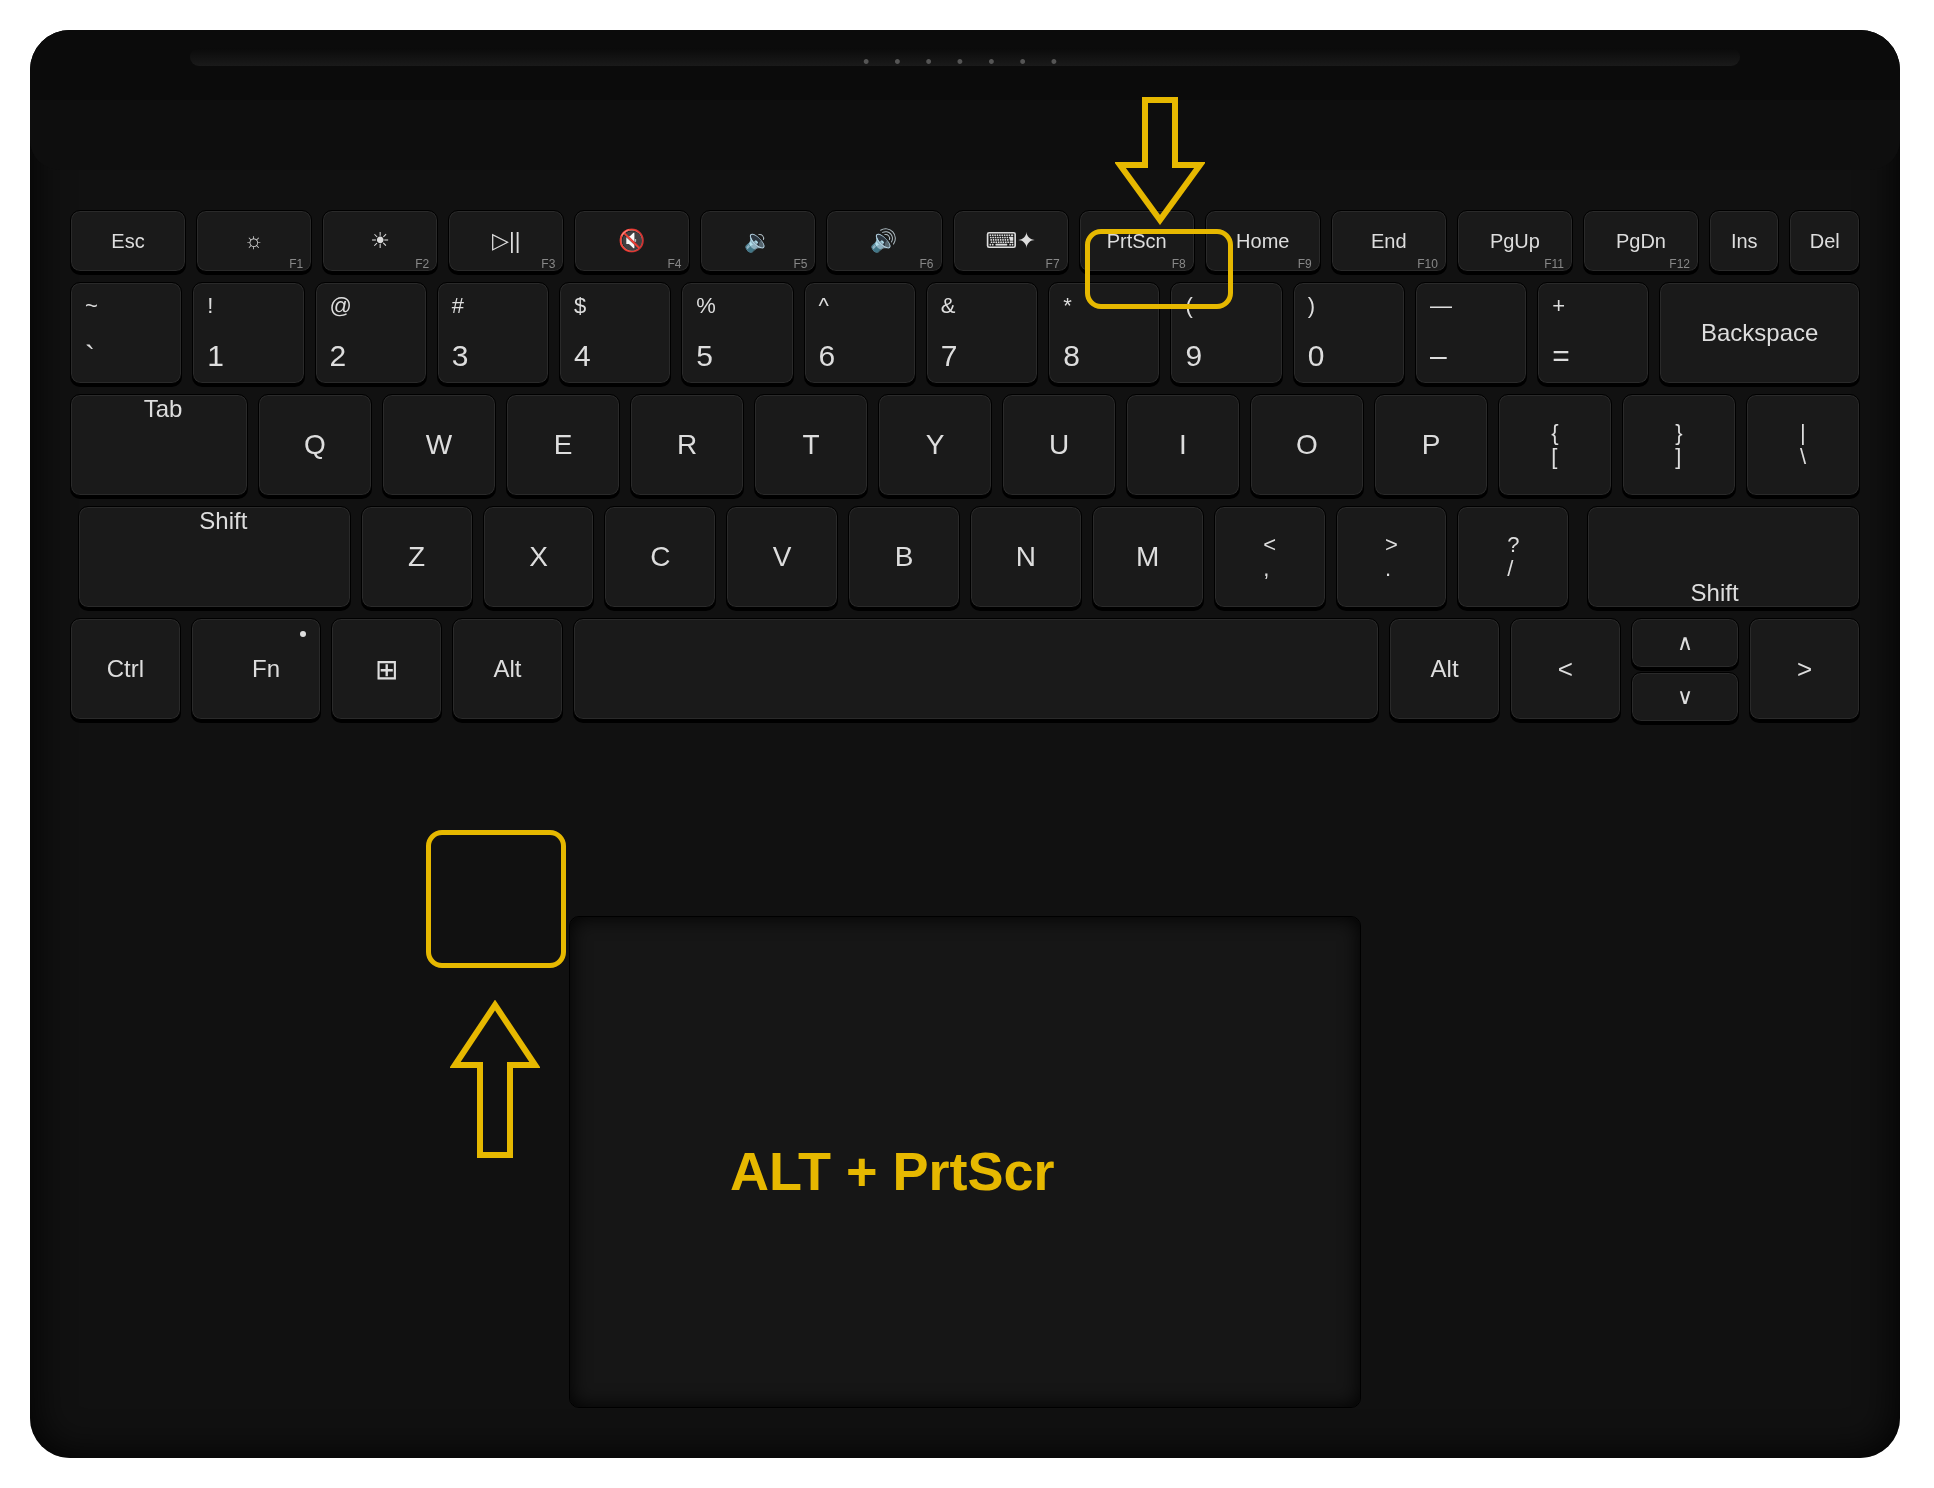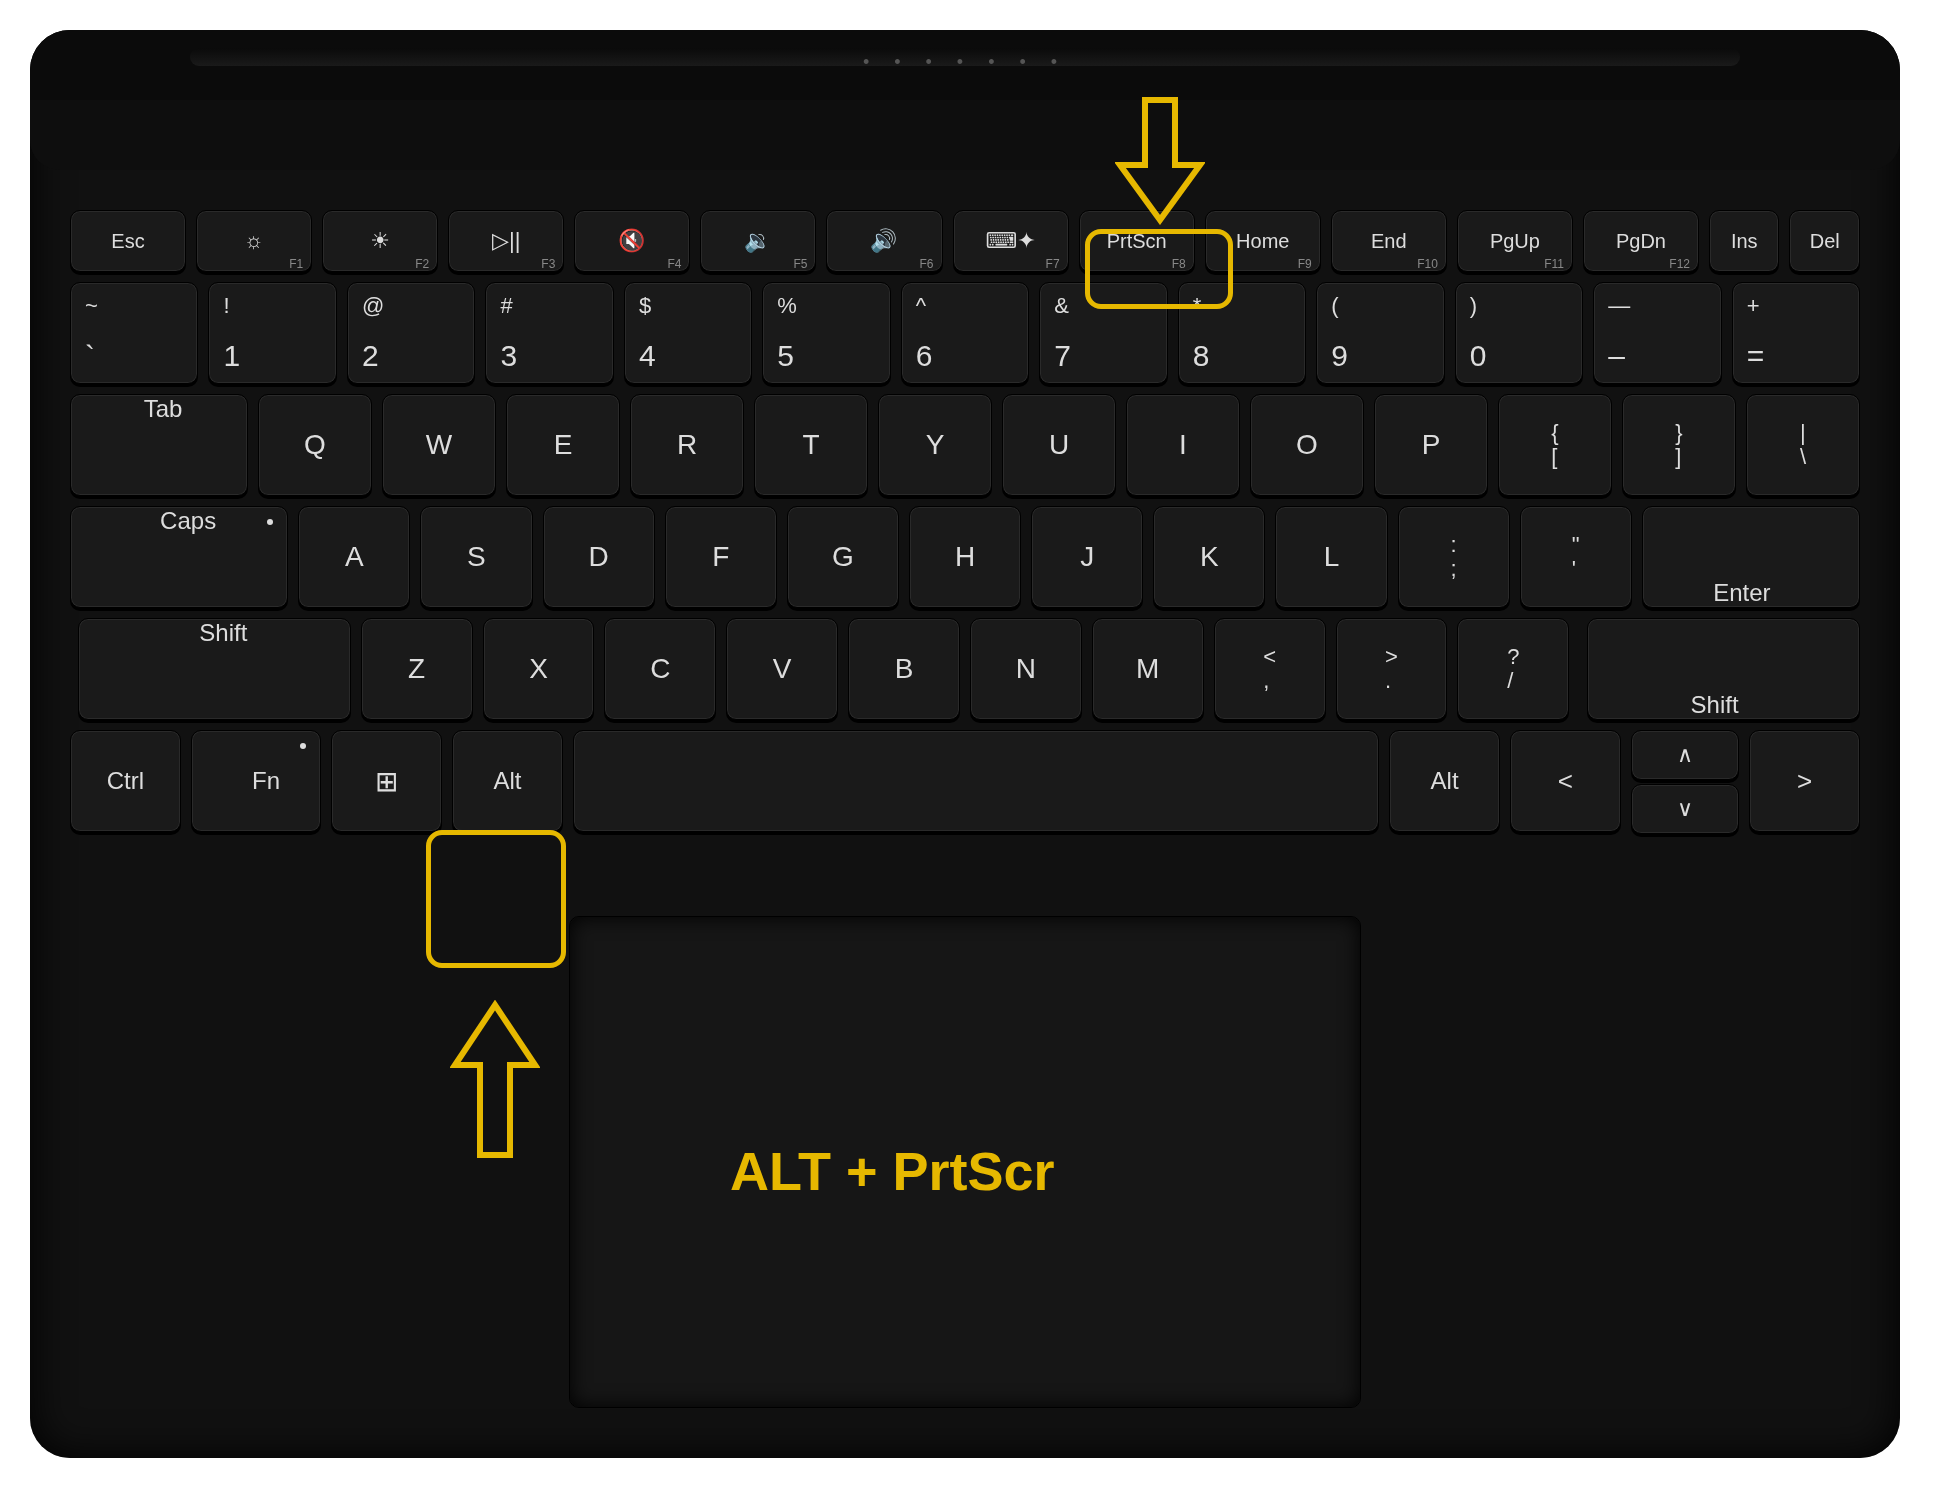--- a/index.html
+++ b/index.html
@@ -129,20 +129,21 @@
           <span class="bl">0</span>
         </div>
         <div class="key num">
           <span class="tl">—</span>
           <span class="bl">–</span>
         </div>
         <div class="key num">
           <span class="tl">+</span>
           <span class="bl">=</span>
         </div>
+        <div class="key wide2" style="font-size: 24px; justify-content: center;">Backspace</div>
       </div>
 
     <div class="row r" id="q-row">
         <div class="key wide1" style="font-size: 24px; justify-content: flex-start; padding-left: 8px;">Tab</div>
         <div class="key num">Q</div>
         <div class="key num">W</div>
         <div class="key num">E</div>
         <div class="key num">R</div>
         <div class="key num">T</div>
         <div class="key num">Y</div>
@@ -154,39 +155,20 @@
           <span class="tc">{<br>[</span>
         </div>
         <div class="key num">
           <span class="tc">}<br>]</span>
         </div>
         <div class="key num">
           <span class="tc">|<br>\</span>
         </div>
       </div>
 
-    <div class="row r" id="a-row">
-        <div class="key wide2" style="font-size: 24px; justify-content: flex-start; padding-left: 18px;">Caps<span class="ind"></span></div>
-        <div class="key num">A</div>
-        <div class="key num">S</div>
-        <div class="key num">D</div>
-        <div class="key num">F</div>
-        <div class="key num">G</div>
-        <div class="key num">H</div>
-        <div class="key num">J</div>
-        <div class="key num">K</div>
-        <div class="key num">L</div>
-        <div class="key num">
-          <span class="tc">:<br>;</span>
-        </div>
-        <div class="key num">
-          <span class="tc">"<br>'</span>
-        </div>
-        <div class="key wide2" style="font-size: 24px; justify-content: flex-end; padding-right: 18px;">Enter</div>
-      </div>
 
     <div class="row r" id="z-row">
         <div class="key wide3" style="font-size: 24px; justify-content: flex-start; padding-left: 18px;">Shift</div>
         <div class="key num">Z</div>
         <div class="key num">X</div>
         <div class="key num">C</div>
         <div class="key num">V</div>
         <div class="key num">B</div>
         <div class="key num">N</div>
         <div class="key num">M</div>

